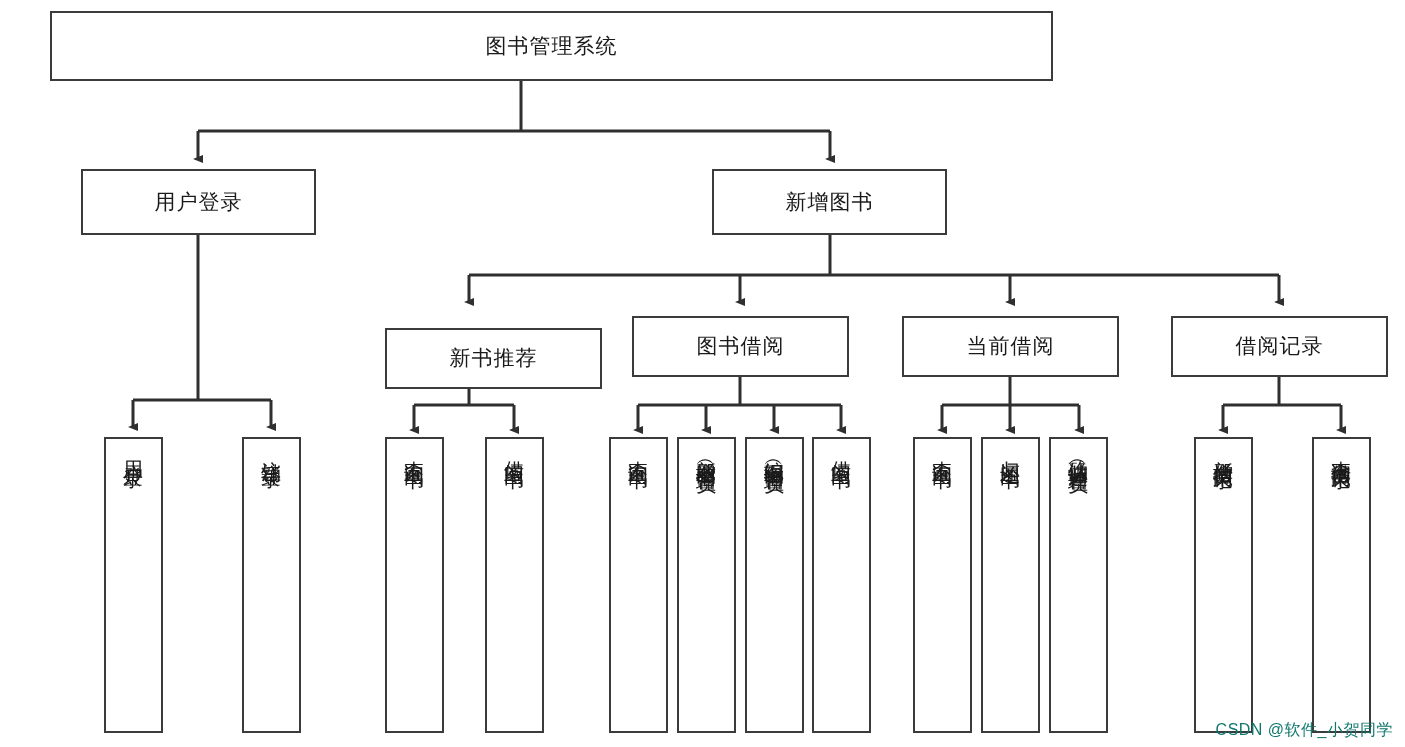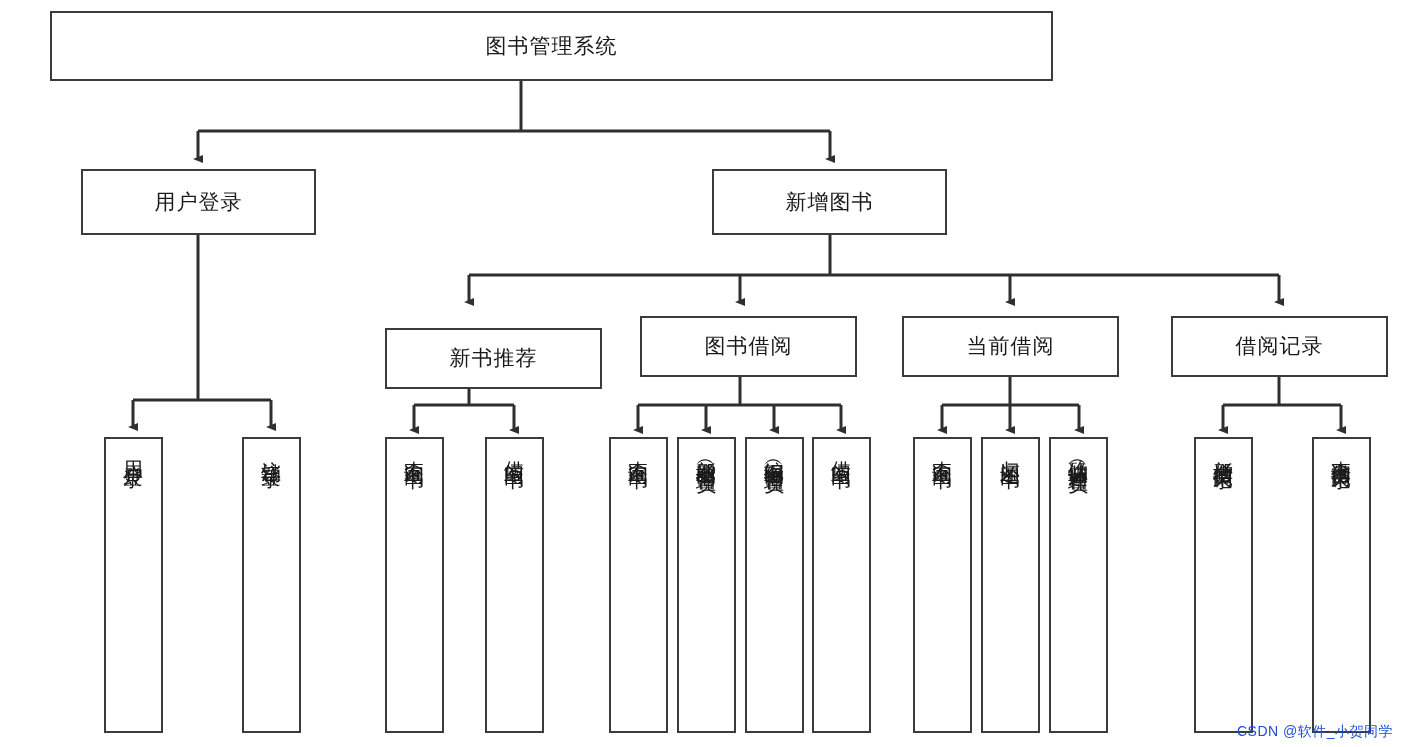--- a/index.html
+++ b/index.html
@@ -60,22 +60,22 @@
     line-height: 1;
     white-space: pre;
   }
   .node.leaf.tall .label {
     letter-spacing: 2px;
   }
   .watermark {
     position: absolute;
     right: 12px;
     bottom: 6px;
-    font-size: 14px;
-    color: #1d4ed8;
+    font-size: 16px;
+    color: #0f766e;
     letter-spacing: 0.5px;
     z-index: 5;
     white-space: nowrap;
   }
 </style>
 </head>
 <body>
 
 <div id="canvas">
 
@@ -136,21 +136,21 @@
   <div class="node branch" style="left:81px; top:169px; width:235px; height:66px;">
     <span class="label">用户登录</span>
   </div>
   <div class="node branch" style="left:712px; top:169px; width:235px; height:66px;">
     <span class="label">新增图书</span>
   </div>
 
   <div class="node group" style="left:361px; top:328px; width:217px; height:61px;margin-left:24px;">
     <span class="label">新书推荐</span>
   </div>
-  <div class="node group" style="left:632px; top:316px; width:217px; height:61px;margin-left:8px;">
+  <div class="node group" style="left:632px; top:316px; width:217px; height:61px;">
     <span class="label">图书借阅</span>
   </div>
   <div class="node group" style="left:902px; top:316px; width:217px; height:61px;">
     <span class="label">当前借阅</span>
   </div>
   <div class="node group" style="left:1171px; top:316px; width:217px; height:61px;justify-content:center;">
     <span class="label">借阅记录</span>
   </div>
 
   <div class="node leaf" style="left:104px; top:437px; width:59px; height:296px;">

